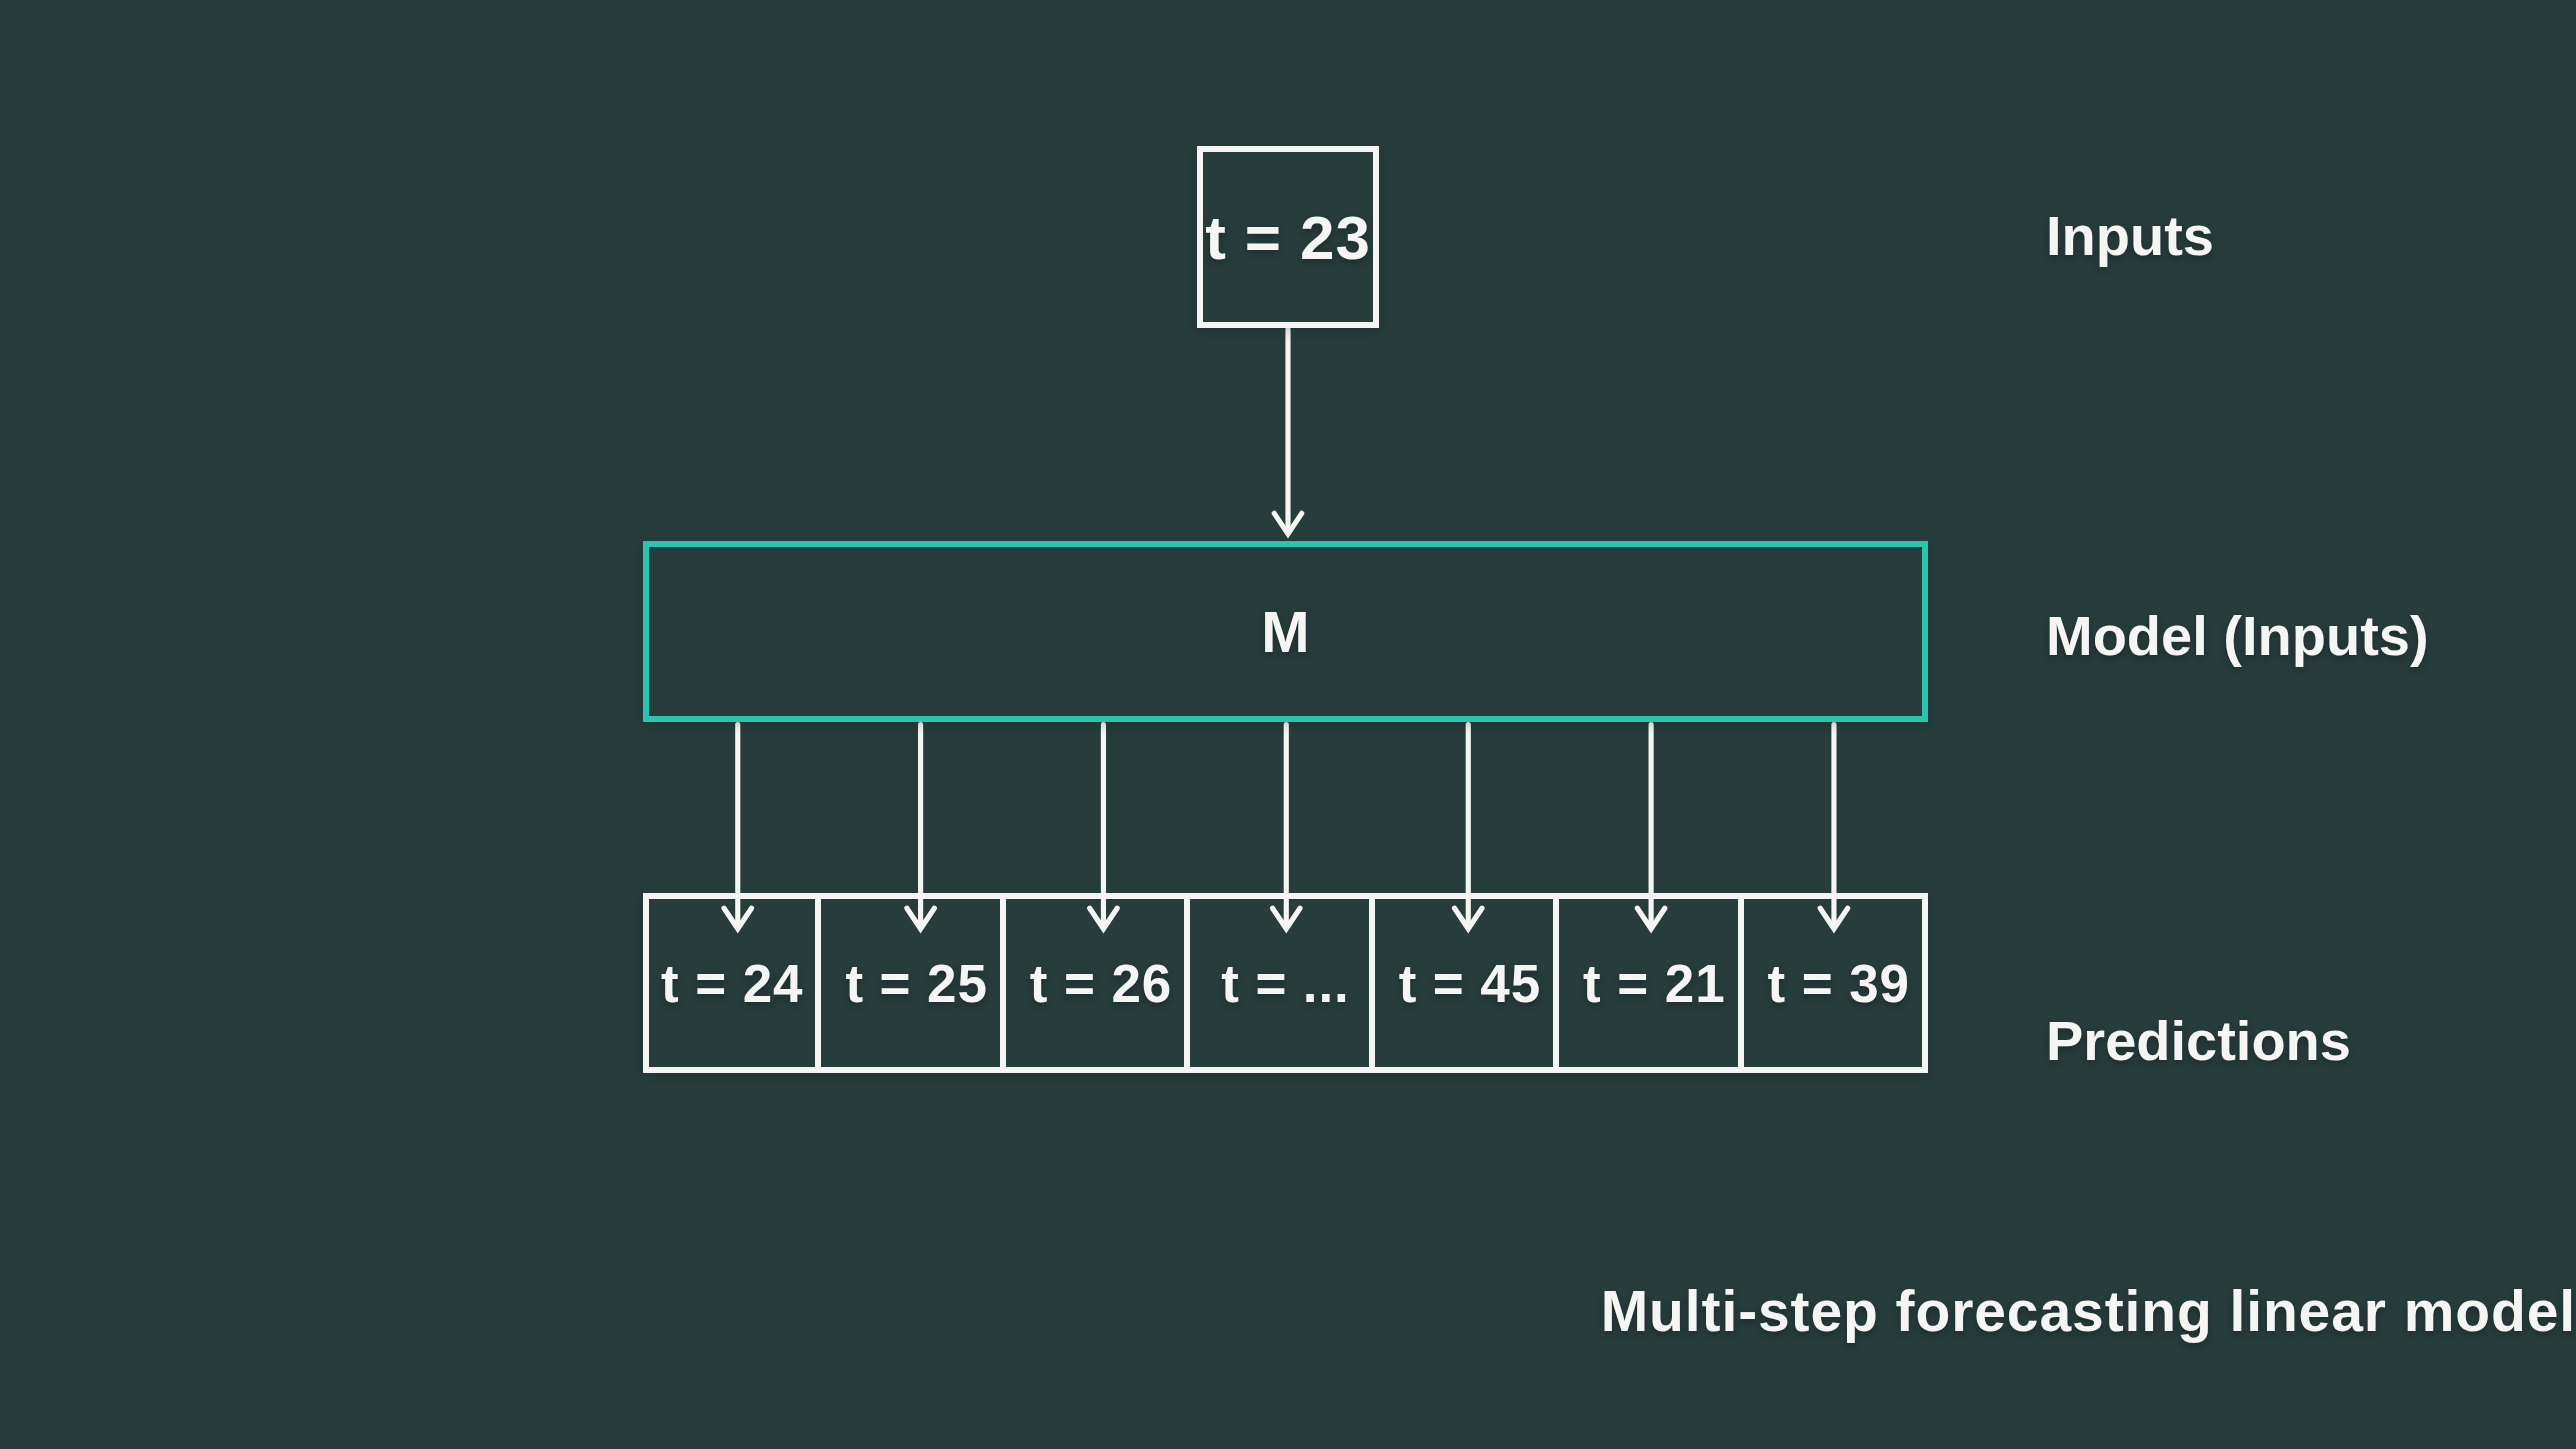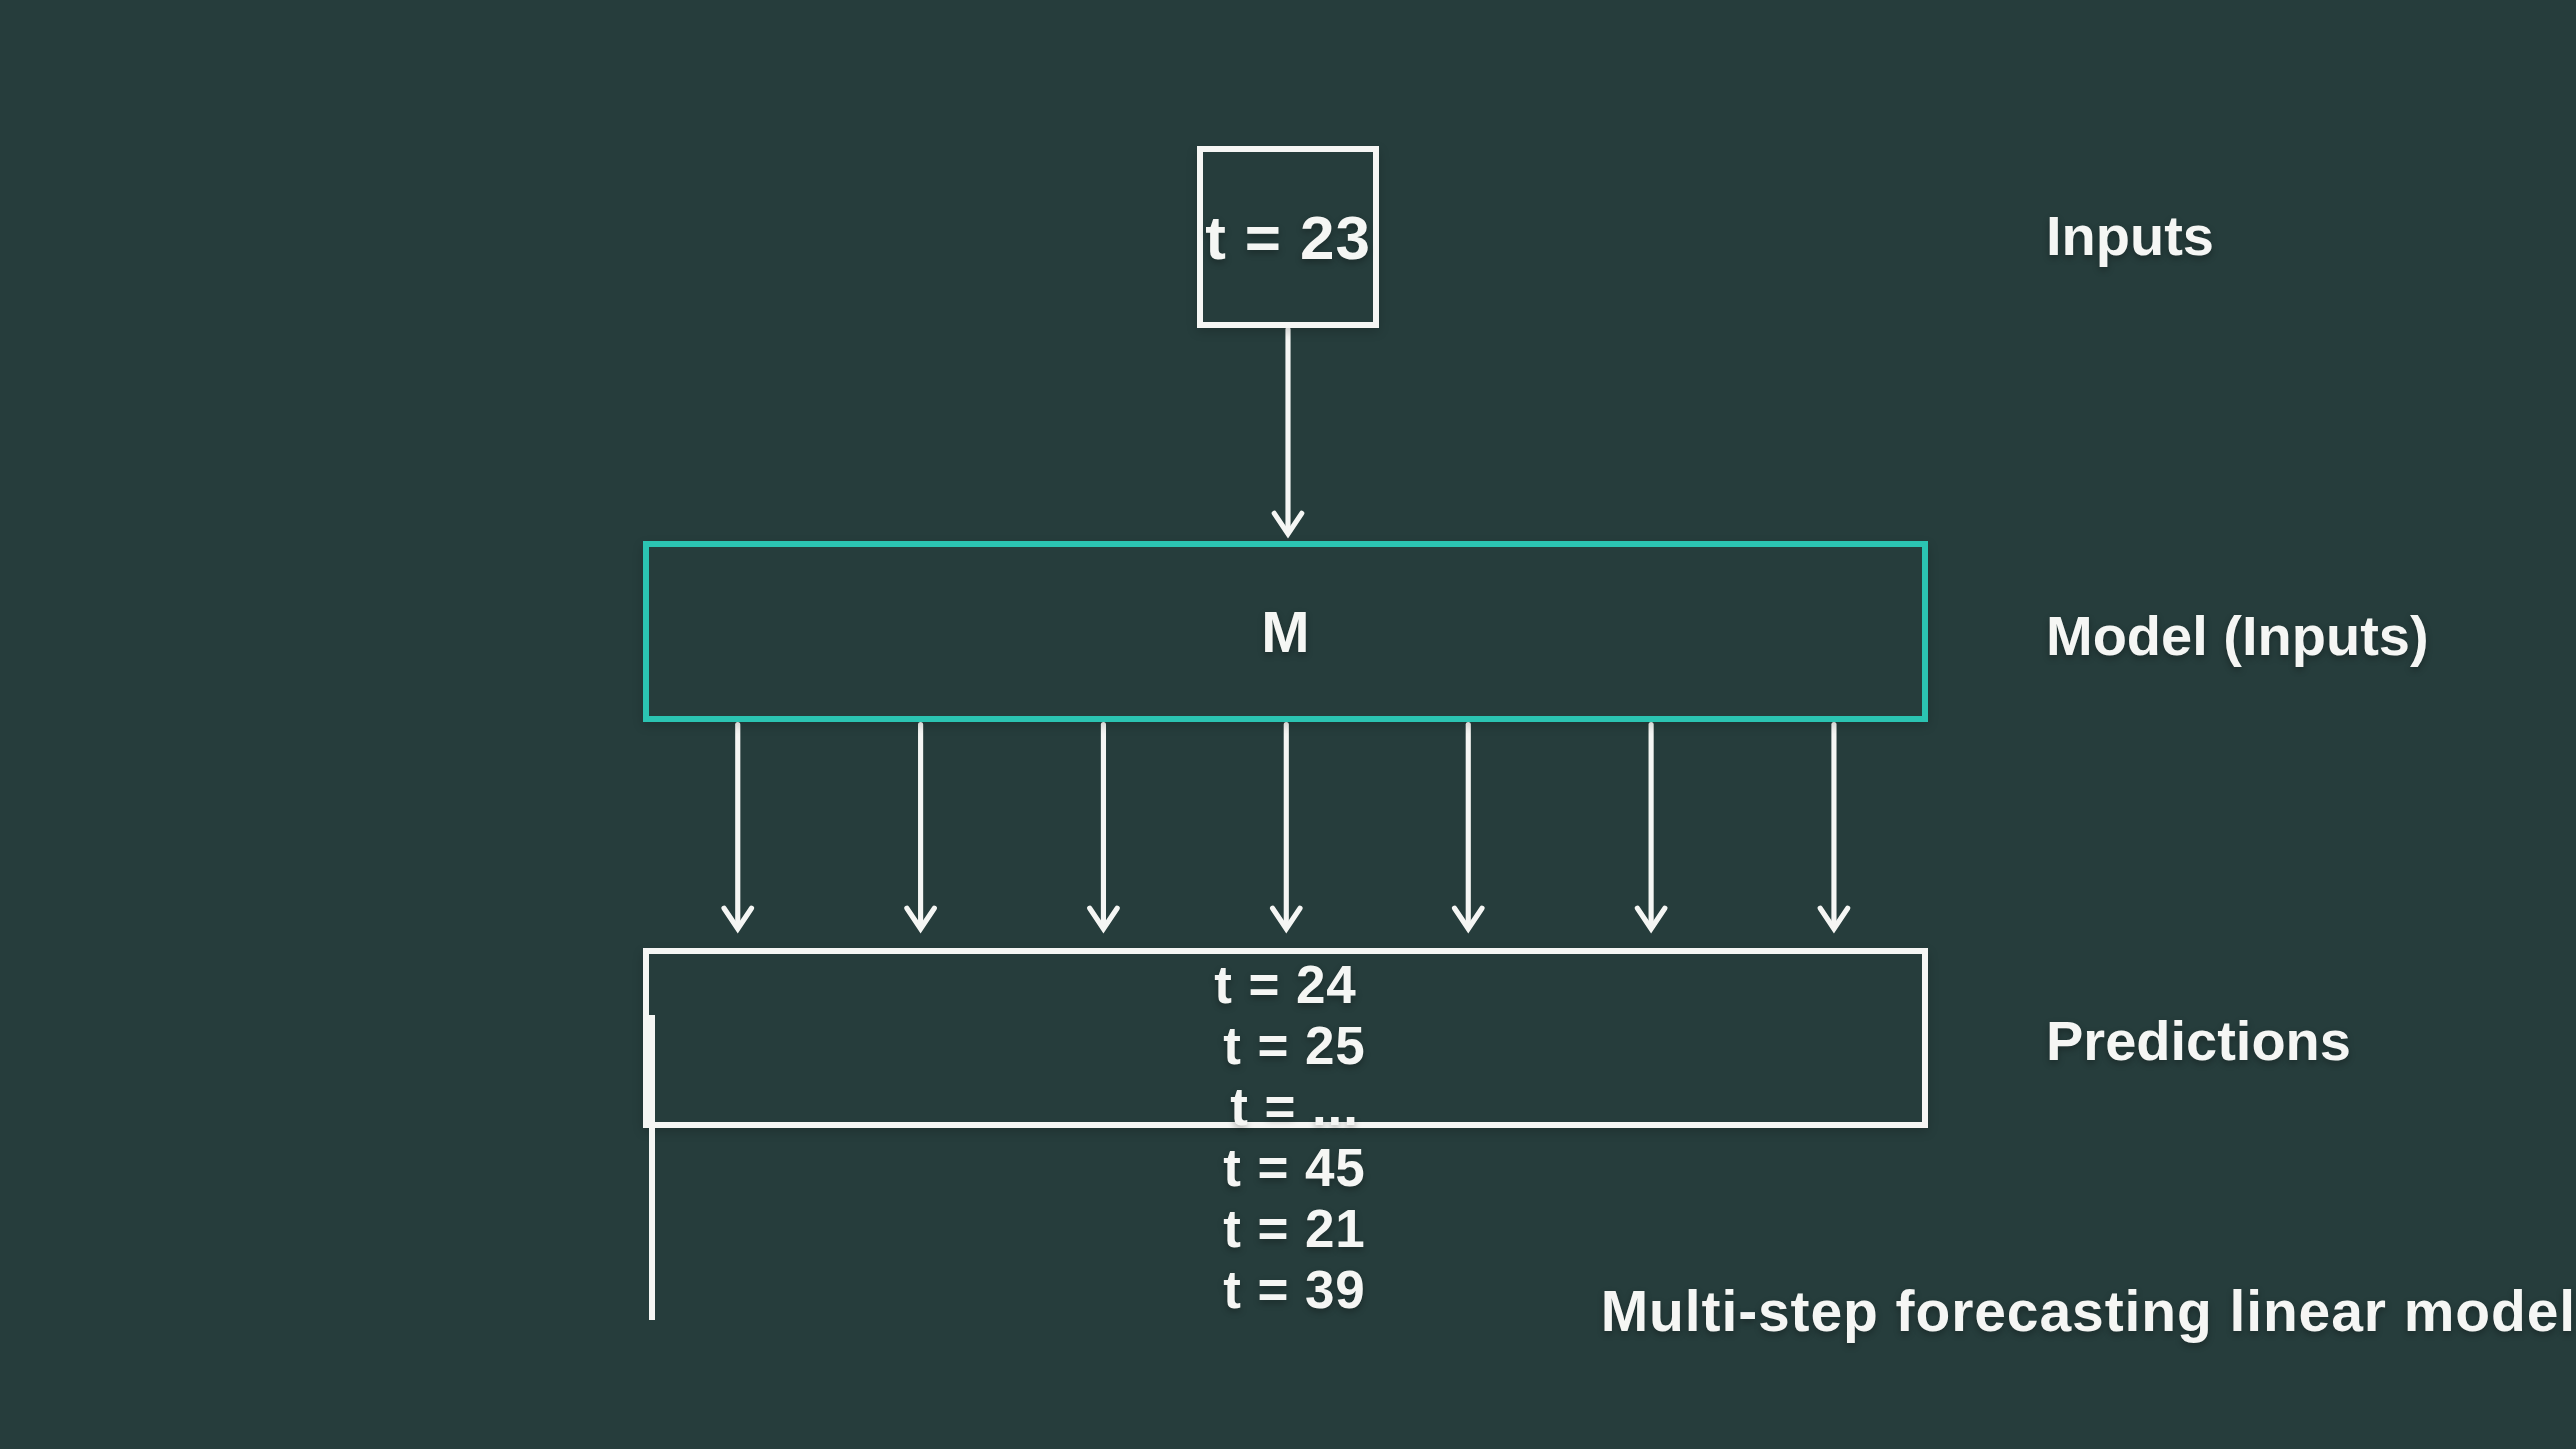--- a/index.html
+++ b/index.html
@@ -44,26 +44,25 @@
     display: flex; align-items: center; justify-content: center;
     box-shadow: 0 4.3px 10.3px rgba(0,0,0,0.18);
   }
   .model-box .box-label {
     font-size: 58px; font-weight: 600;
   }
 
   
   .predictions-row {
     position: absolute;
-    left: 643px; top: 948px;
+    left: 643px; top: 893px;
     width: 1285px; height: 180px;
     border: 6.9px solid var(--fg);
     display: flex;
     box-shadow: 0 4.3px 10.3px rgba(0,0,0,0.18);
-    flex-direction: column;
   }
   .pcell {
     flex: 1 1 0;
     display: flex; align-items: center; justify-content: center;
   }
   .pcell + .pcell { border-left: 6.9px solid var(--fg); padding-left: 12px; }
   .pcell .box-label {
     font-size: 53px; font-weight: 600; letter-spacing: 0.9px; white-space: nowrap;
   }
 
@@ -153,20 +152,23 @@
   </div>
 
   <div class="predictions-row">
       <div class="pcell">
       <span class="box-label shadow-text">t = 24</span>
     </div>
       <div class="pcell">
       <span class="box-label shadow-text">t = 25</span>
     </div>
       <div class="pcell">
+      <span class="box-label shadow-text">t = 26</span>
+    </div>
+      <div class="pcell">
       <span class="box-label shadow-text">t = ...</span>
     </div>
       <div class="pcell">
       <span class="box-label shadow-text">t = 45</span>
     </div>
       <div class="pcell">
       <span class="box-label shadow-text">t = 21</span>
     </div>
       <div class="pcell">
       <span class="box-label shadow-text">t = 39</span>

